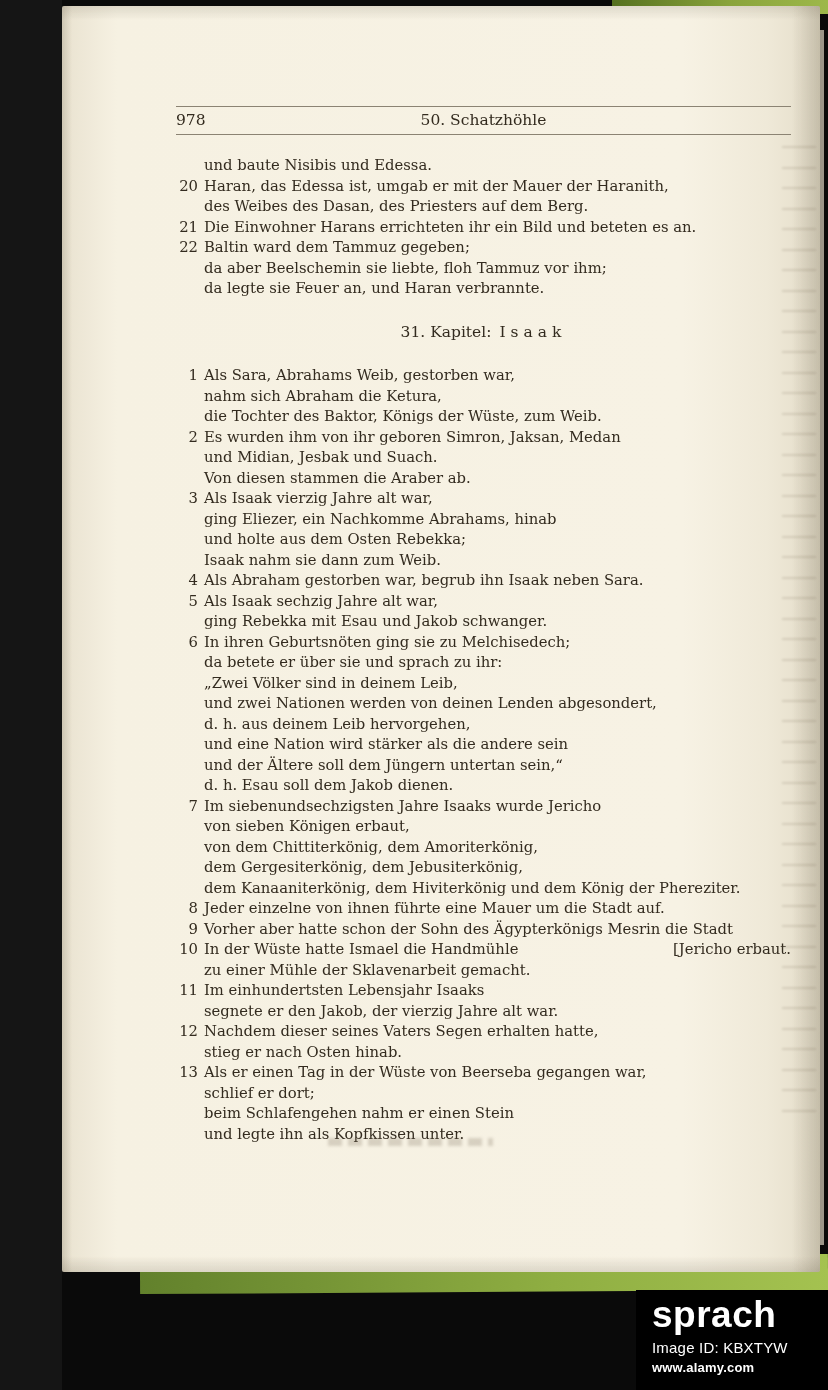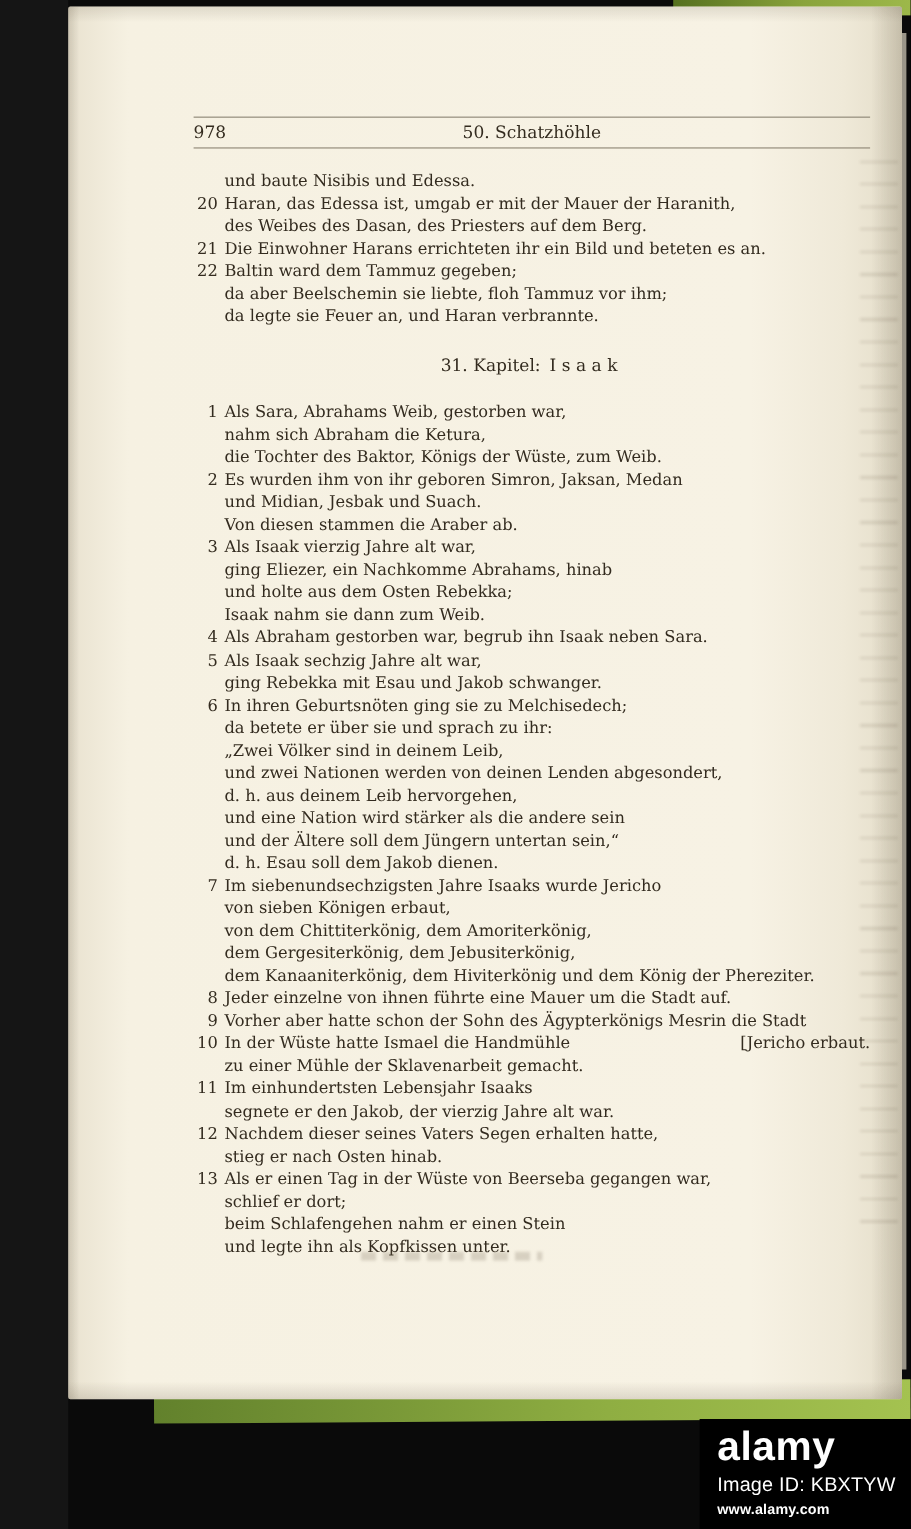--- a/index.html
+++ b/index.html
@@ -51,21 +51,21 @@
     position:absolute;left:152px;top:1032px;width:165px;height:8px;
     background:repeating-linear-gradient(90deg,rgba(120,108,90,.5) 0 14px,rgba(0,0,0,0) 14px 20px);
     filter:blur(1.4px);opacity:.5;pointer-events:none;
   }
   .watermark{
     position:absolute;right:0;bottom:0;width:192px;height:100px;background:#000;
     color:#fff;font-family:"Liberation Sans",sans-serif;box-sizing:border-box;
     padding:4px 0 0 16px;
   }
   .brand{font-size:37px;font-weight:bold;letter-spacing:.5px;line-height:42px;}
-  .image-id{font-size:18px;margin-top:3px;letter-spacing:.2px;}
+  .image-id{font-size:15px;margin-top:3px;letter-spacing:.2px;}
   .url{font-size:13px;font-weight:bold;margin-top:4px;letter-spacing:.2px;}
 </style>
 </head>
 <body>
 
 <div class="stage">
   <div class="left-strip"></div>
   <div class="cover-top"></div>
   <div class="cover-bottom"></div>
   <div class="page-under"></div>
@@ -273,17 +273,17 @@
       </div>
 
       <div class="showthrough-bottom"></div>
     </div>
 
     <div class="showthrough-right"></div>
     <div class="page-shading"></div>
   </div>
 
   <div class="watermark">
-    <div class="brand">alamy</div>
+    <div class="brand">sprach</div>
     <div class="image-id">Image ID: KBXTYW</div>
     <div class="url">www.alamy.com</div>
   </div>
 </div>
 
 </body></html>

